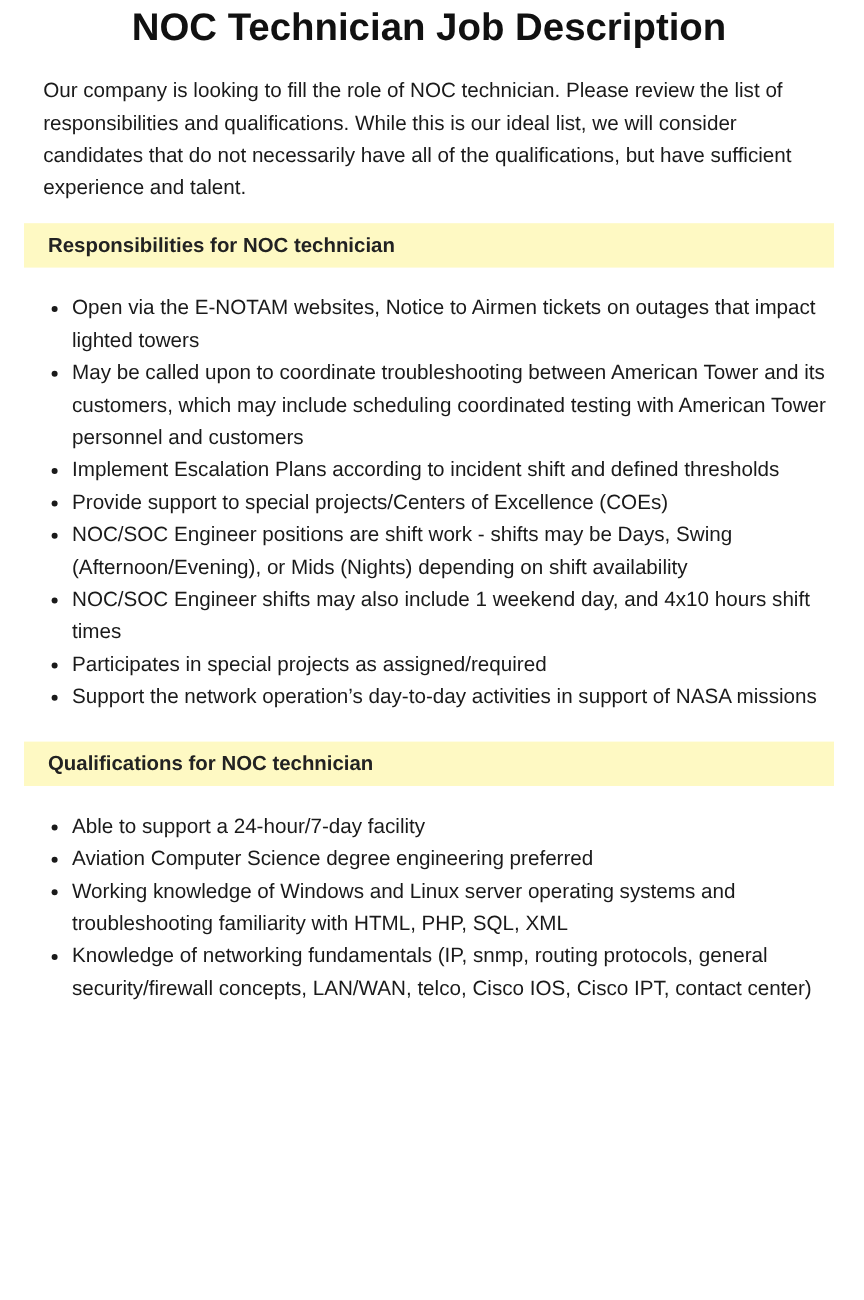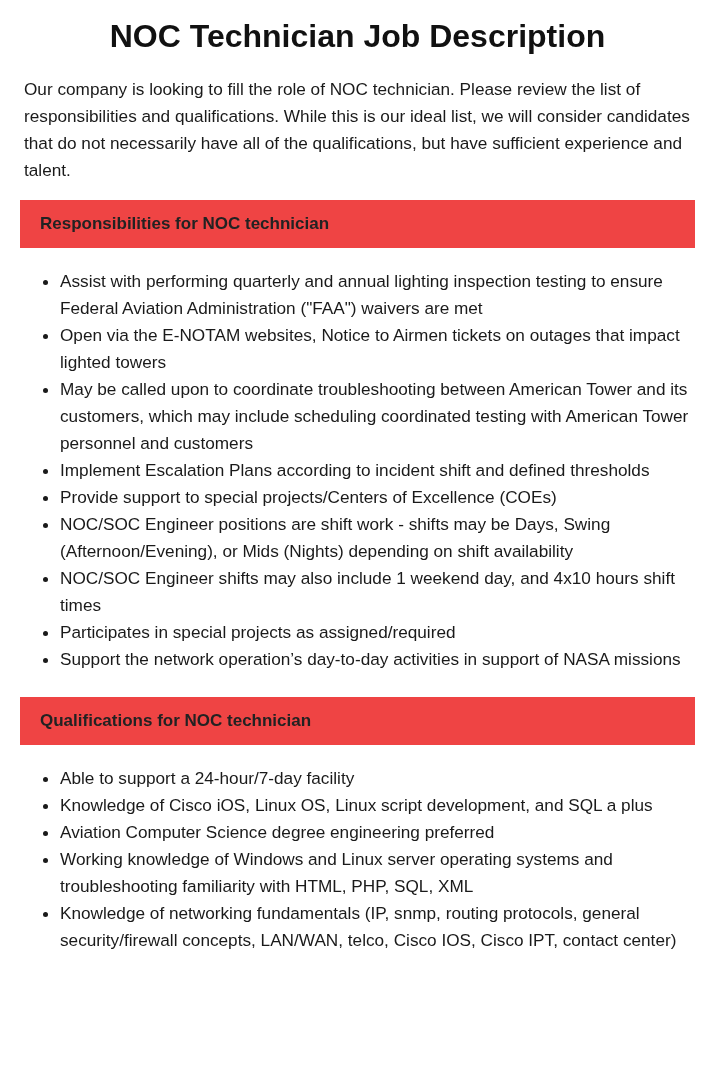--- a/index.html
+++ b/index.html
@@ -3,33 +3,33 @@
 <meta charset="utf-8">
 <style>
   html, body { margin: 0; padding: 0; background: #ffffff; }
   body {
     width: 720px; height: 1083px; overflow: hidden;
     font-family: "Liberation Sans", sans-serif;
     color: #1a1a1a;
   }
   .page { padding: 0 25px 0 20px; }
   h1 {
-    margin: 0; padding-top: 16px;
+    margin: 0; padding-top: 2px;
     font-size: 32px; font-weight: bold; text-align: center;
     line-height: 40px; color: #111;
     letter-spacing: 0px;
   }
   .intro {
-    margin: 20px 0 0 4px;
+    margin: 20px 0 0 16px;
     font-size: 17.2px; line-height: 27px;
   }
   .section-header {
     margin-top: 16px;
-    background: #ef4444;
-    height: 48px;
+    background: #fef9c3;
+    height: 37px;
     display: flex; align-items: center;
     padding-left: 20px;
     font-size: 17px; font-weight: bold; color: #222;
   }
   ul {
     margin: 20px 0 0 0;
     padding-left: 40px;
     list-style: none;
   }
   li {
@@ -48,32 +48,30 @@
 </style>
 </head>
 <body>
 
 <div class="page">
   <h1>NOC Technician Job Description</h1>
   <p class="intro">Our company is looking to fill the role of NOC technician. Please review the list of responsibilities and qualifications. While this is our ideal list, we will consider candidates that do not necessarily have all of the qualifications, but have sufficient experience and talent.</p>
 
   <div class="section-header">Responsibilities for NOC technician</div>
   <ul class="resp-list">
-    <li>Assist with performing quarterly and annual lighting inspection testing to ensure Federal Aviation Administration ("FAA") waivers are met</li>
     <li>Open via the E-NOTAM websites, Notice to Airmen tickets on outages that impact lighted towers</li>
     <li>May be called upon to coordinate troubleshooting between American Tower and its customers, which may include scheduling coordinated testing with American Tower personnel and customers</li>
     <li>Implement Escalation Plans according to incident shift and defined thresholds</li>
     <li>Provide support to special projects/Centers of Excellence (COEs)</li>
     <li>NOC/SOC Engineer positions are shift work - shifts may be Days, Swing (Afternoon/Evening), or Mids (Nights) depending on shift availability</li>
     <li>NOC/SOC Engineer shifts may also include 1 weekend day, and 4x10 hours shift times</li>
     <li>Participates in special projects as assigned/required</li>
     <li>Support the network operation’s day-to-day activities in support of NASA missions</li>
   </ul>
 
   <div class="section-header qual-header">Qualifications for NOC technician</div>
   <ul class="qual-list">
     <li>Able to support a 24-hour/7-day facility</li>
-    <li>Knowledge of Cisco iOS, Linux OS, Linux script development, and SQL a plus</li>
     <li>Aviation Computer Science degree engineering preferred</li>
     <li>Working knowledge of Windows and Linux server operating systems and troubleshooting familiarity with HTML, PHP, SQL, XML</li>
     <li>Knowledge of networking fundamentals (IP, snmp, routing protocols, general security/firewall concepts, LAN/WAN, telco, Cisco IOS, Cisco IPT, contact center)</li>
   </ul>
 </div>
 
 </body></html>

